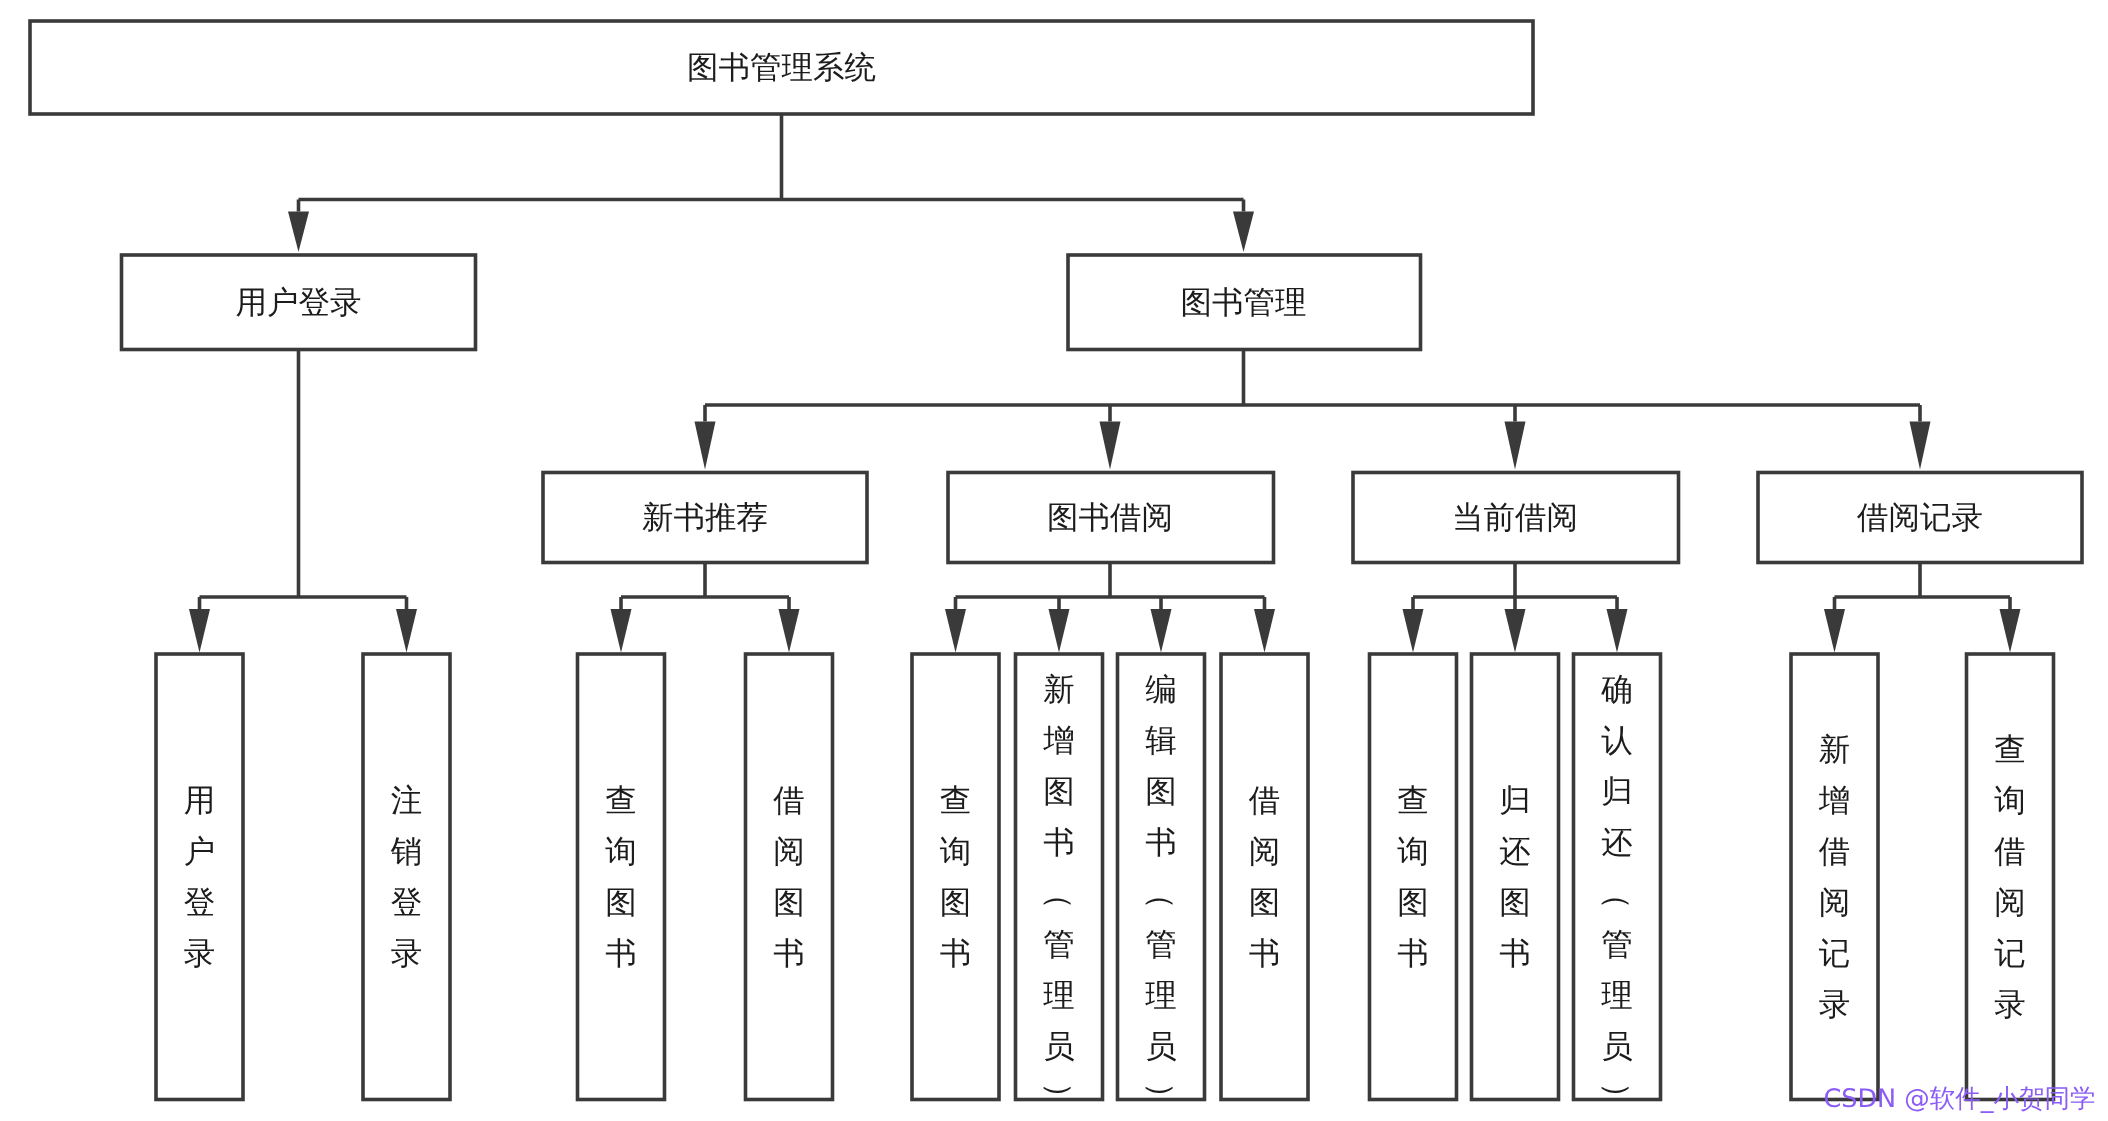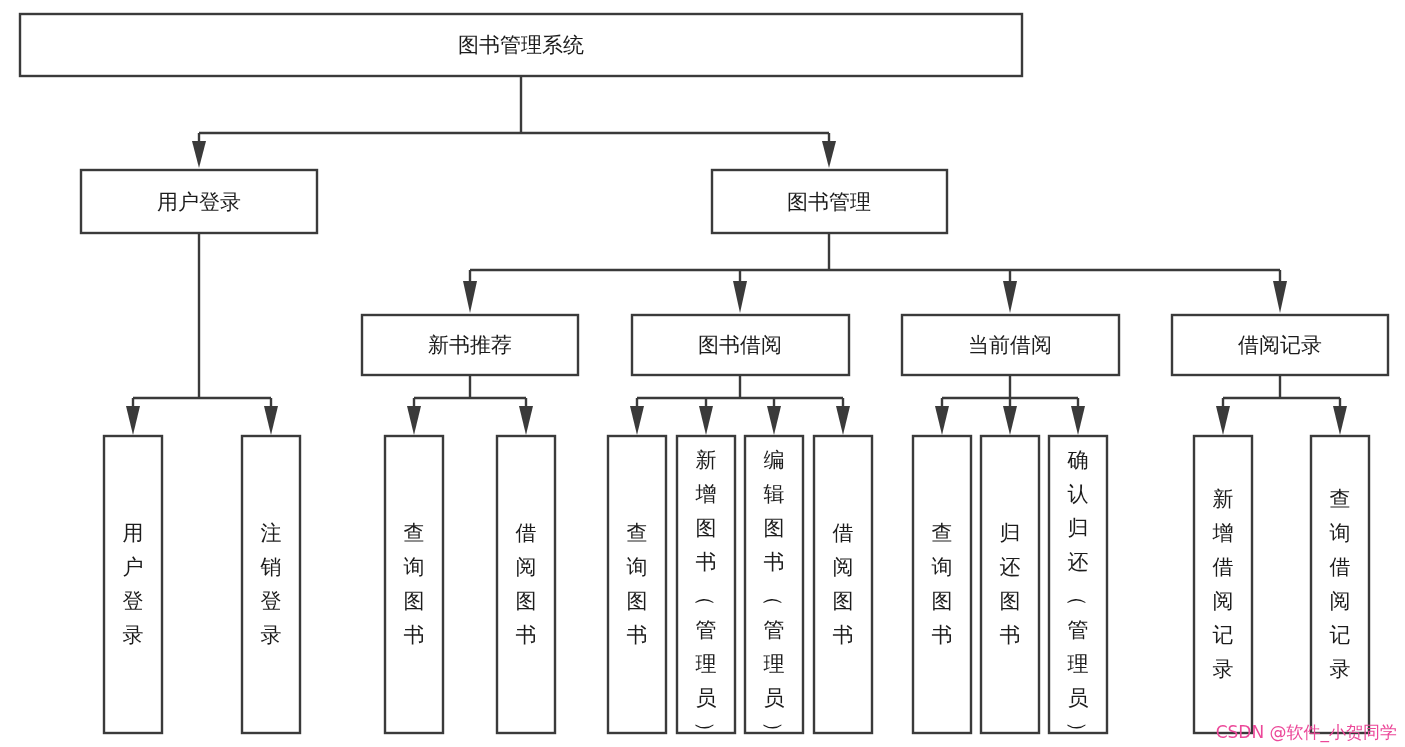--- a/index.html
+++ b/index.html
@@ -52,21 +52,21 @@
     font-size: 21px;
     fill: #1c1c1c;
     text-anchor: middle;
   }
   .watermark {
     position: absolute;
     right: 8px;
     bottom: 3px;
     font-family: "DejaVu Sans", "Liberation Sans", sans-serif;
     font-size: 17px;
-    color: #ec4899;
+    color: #8b5cf6;
     white-space: nowrap;
     user-select: none;
   }
 </style>
 </head>
 <body>
 
 <div id="canvas">
 
   <svg class="diagram" viewBox="0 0 1405 747">

